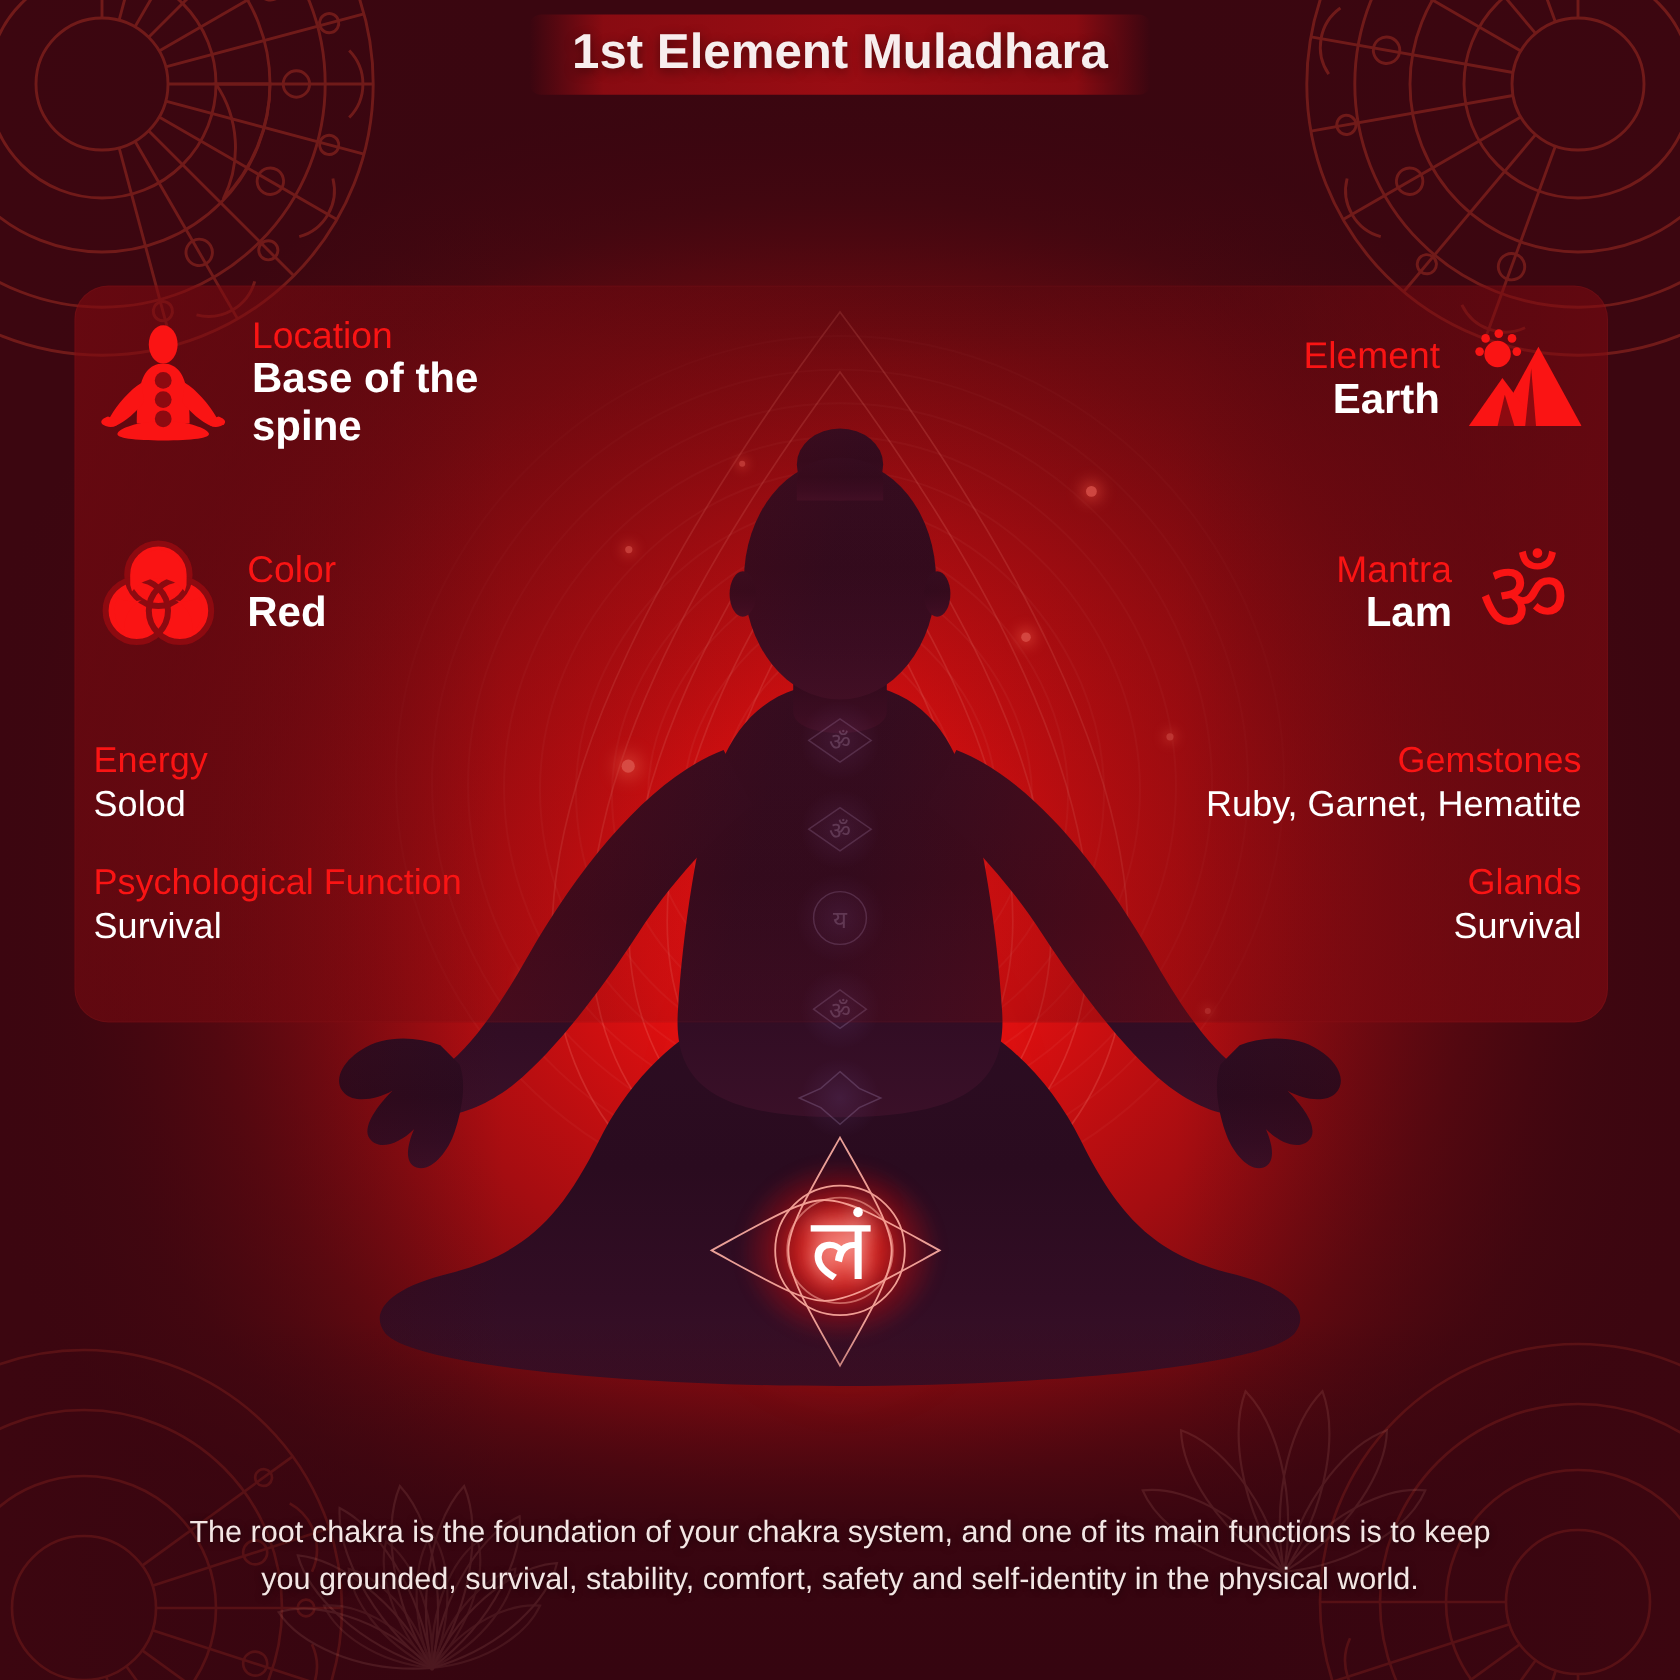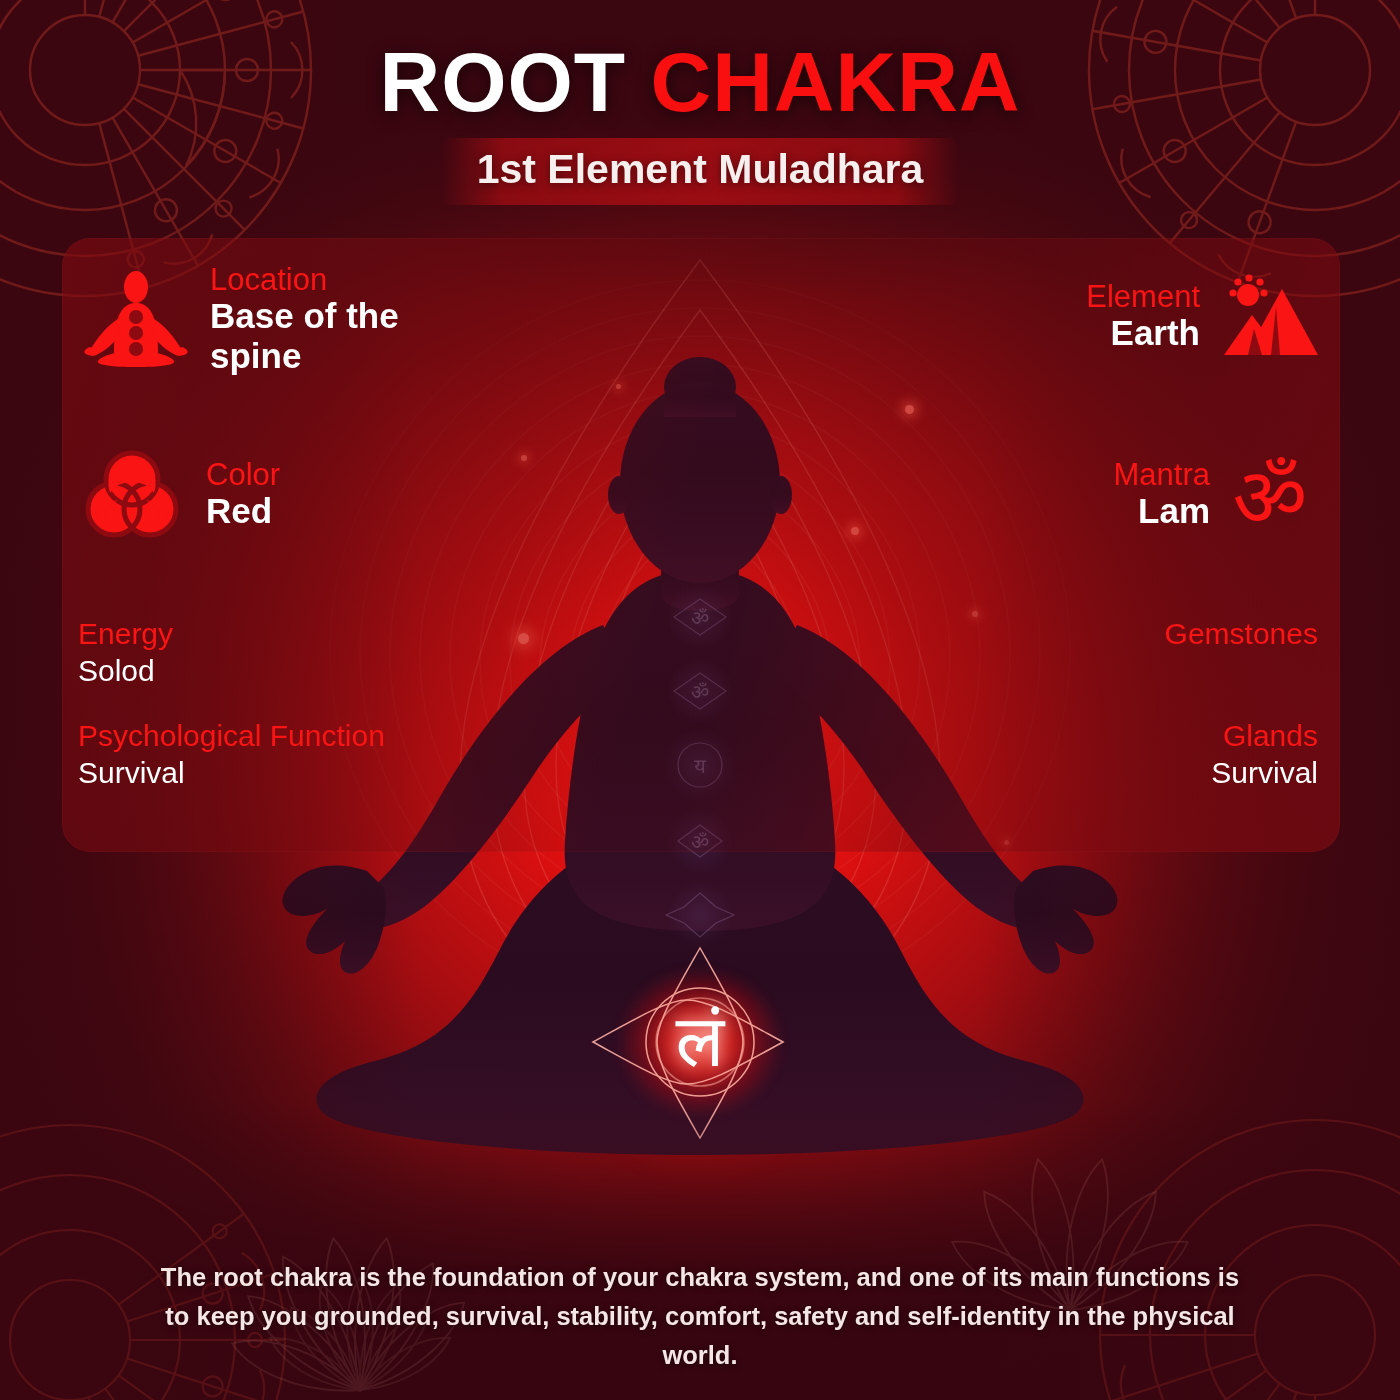--- a/index.html
+++ b/index.html
@@ -125,21 +125,20 @@
   #plain-energy { left:16px; top:378px; }
   #plain-psych  { left:16px; top:480px; }
   #plain-gems   { right:22px; top:378px; text-align:right; }
   #plain-glands { right:22px; top:480px; text-align:right; }
 
   
   #footer {
     position:absolute; left:150px; top:1258px; width:1100px;
     text-align:center; color:#f3e6e4; font-size:25.5px; line-height:1.52;
     text-shadow:0 1px 6px rgba(0,0,0,.5);
-    font-weight:bold;
   }
 </style>
 </head>
 <body>
 
 <div id="stage">
 
   <svg id="arcs" width="980" height="900" viewBox="0 0 980 900">
     <defs>
       <radialGradient id="arcFade" cx="50%" cy="62%" r="62%">
@@ -578,24 +577,20 @@
             <path d="M0 0 C -26 -62 -18 -120 0 -146 C 18 -120 26 -62 0 0 Z"></path>
           </g>
         <g transform="rotate(60)"> 
             <path d="M0 0 C -26 -58 -18 -112 0 -136 C 18 -112 26 -58 0 0 Z"></path>
           </g>
       </g>
     </g>
   </svg>
 
   <div id="header">
-    <div id="title">
-      <span class="w1">ROOT</span>
-      <span class="w2">CHAKRA</span>
-    </div>
     <div id="subtitle-wrap">
       <div id="subtitle">1st Element Muladhara</div>
     </div>
   </div>
 
   <div id="panel">
 
     <div class="slot" id="slot-location">
       <div class="ico">
         <svg width="104" height="104" viewBox="0 0 104 104">
@@ -691,20 +686,21 @@
     <div class="plain" id="plain-energy">
       <div class="lbl">Energy</div>
       <div class="val">Solod</div>
     </div>
     <div class="plain" id="plain-psych">
       <div class="lbl">Psychological Function</div>
       <div class="val">Survival</div>
     </div>
     <div class="plain" id="plain-gems">
       <div class="lbl">Gemstones</div>
+      <div class="val">Ruby, Garnet, Hematite</div>
     </div>
     <div class="plain" id="plain-glands">
       <div class="lbl">Glands</div>
       <div class="val">Survival</div>
     </div>
   </div>
 
   <div id="footer">The root chakra is the foundation of your chakra system, and one of its main functions is to keep you grounded, survival, stability, comfort, safety and self-identity in the physical world.</div>
 
 </div>

